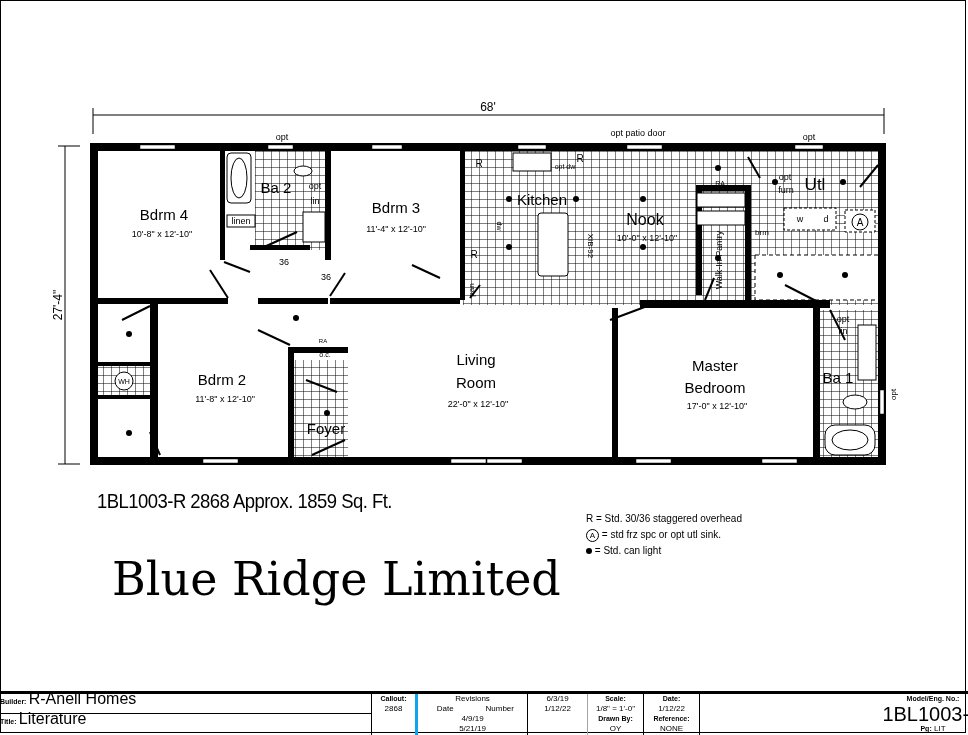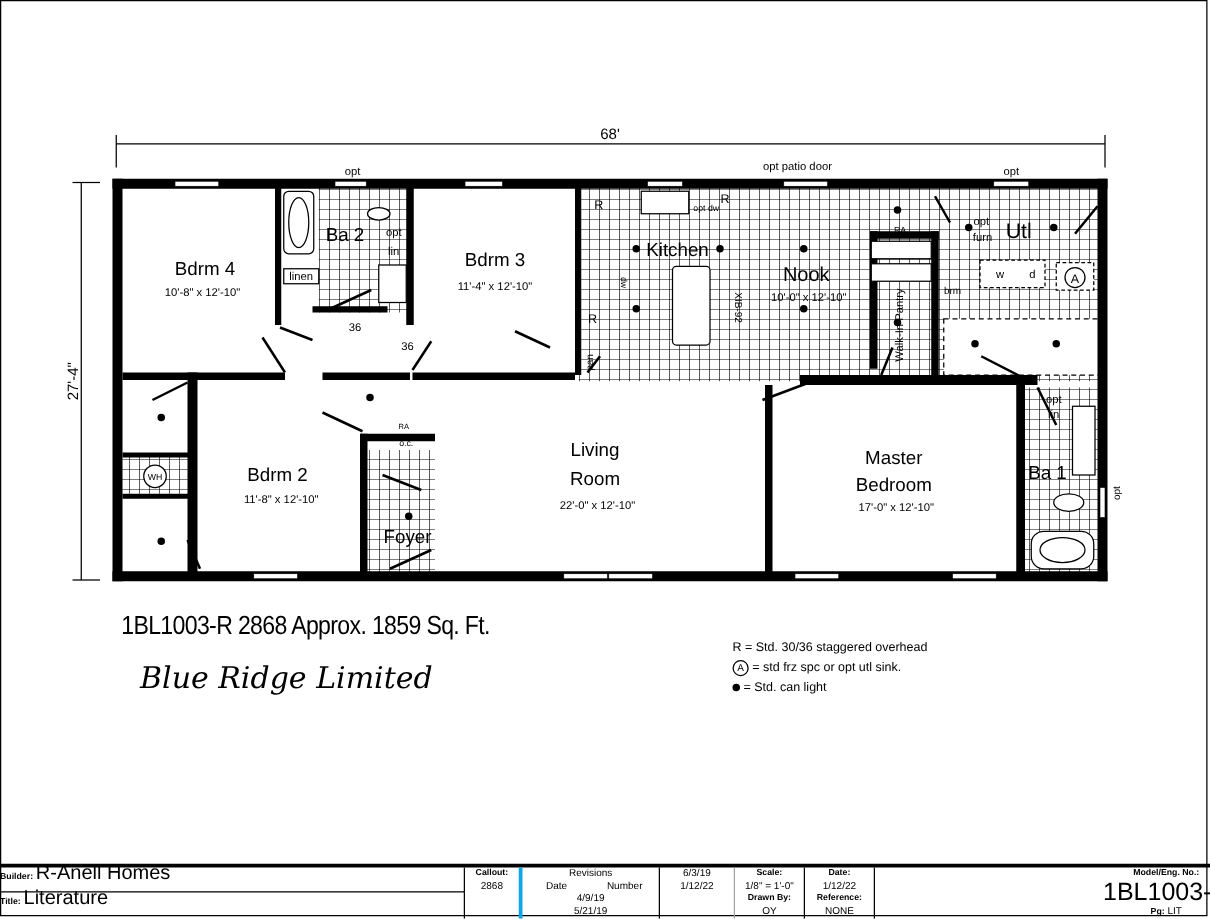--- a/index.html
+++ b/index.html
@@ -1,21 +1,21 @@
 <!DOCTYPE html>
 <html><head>
 <meta charset="utf-8">
 <style>
   html,body{margin:0;padding:0;background:#fff;}
   body{width:968px;height:735px;position:relative;overflow:hidden;font-family:"Liberation Sans",sans-serif;color:#000;}
   .frame{position:absolute;left:0;top:0;width:966px;height:733px;border:1px solid #000;box-sizing:border-box;}
   svg{position:absolute;left:0;top:0;}
   .t{font-family:"Liberation Sans",sans-serif;fill:#000;}
   .caption{position:absolute;left:97px;top:489px;font-size:21px;letter-spacing:-0.6px;transform:scaleX(0.88);transform-origin:left;}
-  .brand{position:absolute;left:112px;top:528px;font-family:"DejaVu Serif",serif;font-size:24px;font-style:italic;}
+  .brand{position:absolute;left:112px;top:552px;font-family:"DejaVu Serif",serif;font-size:46px;}
   .legend{position:absolute;left:568px;top:511px;font-size:10px;line-height:16px;margin-left:18px;}
   .legend div{white-space:nowrap;}
   .tb{position:absolute;left:0;top:691px;width:968px;height:44px;border-top:3px solid #000;}
   .cell{position:absolute;font-size:8px;text-align:center;line-height:10px;box-sizing:border-box;}
   .lbl{font-size:7px;font-weight:bold;}
   .big{font-size:16px;}
 </style>
 </head>
 <body>
 

